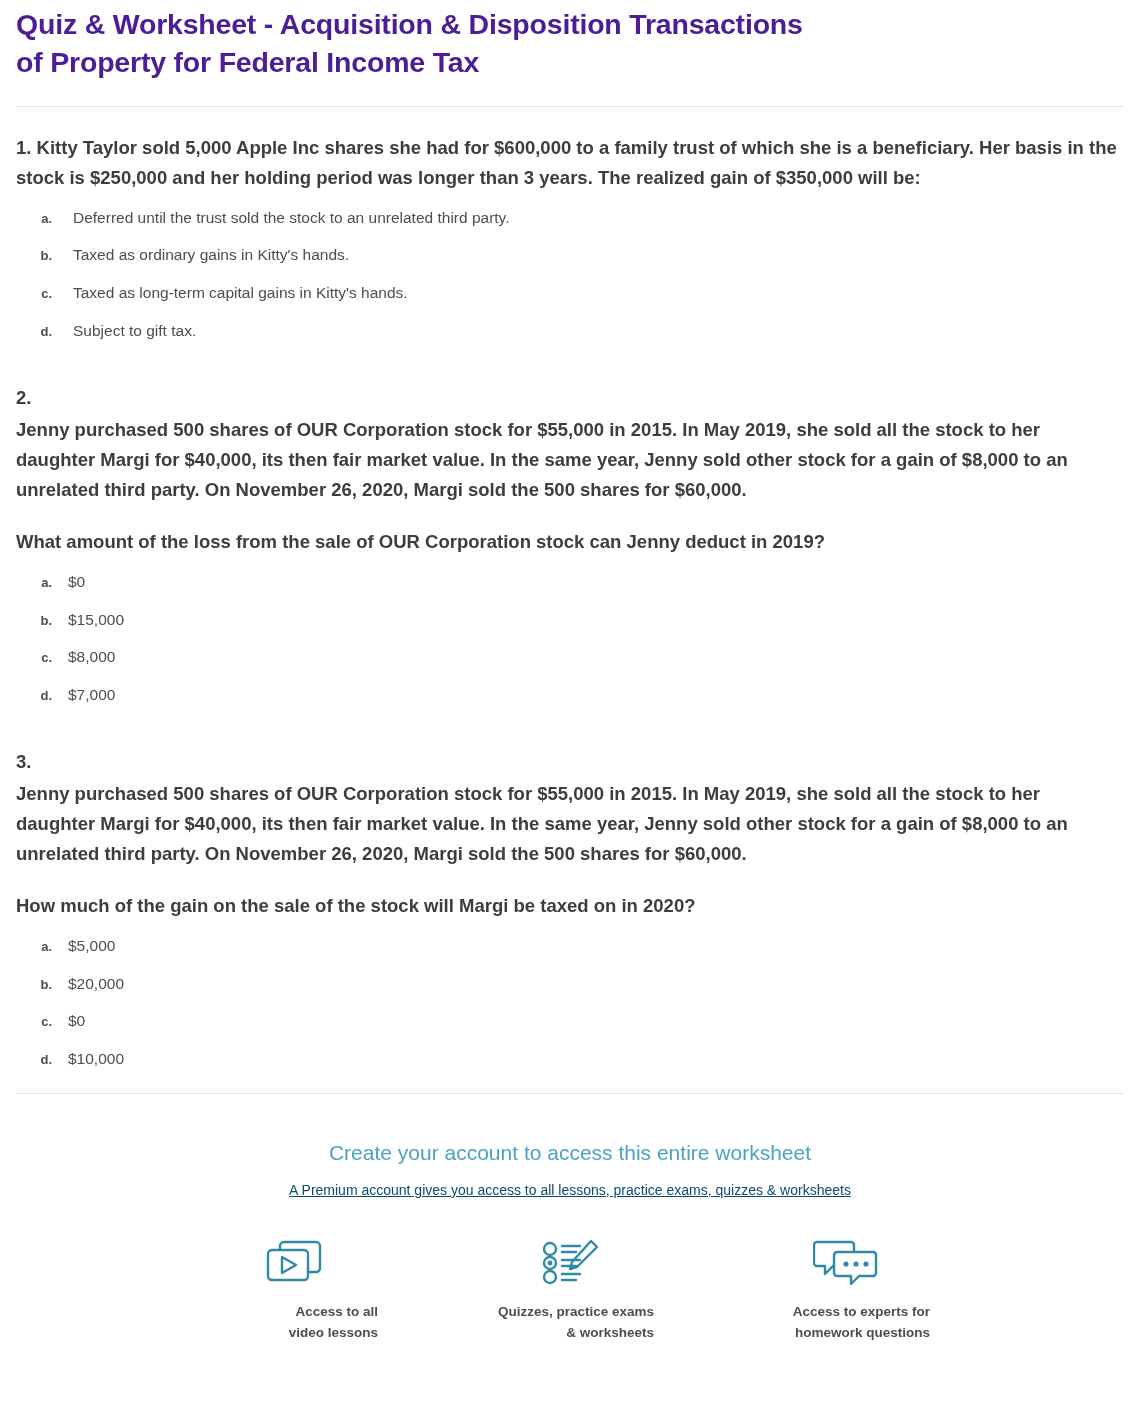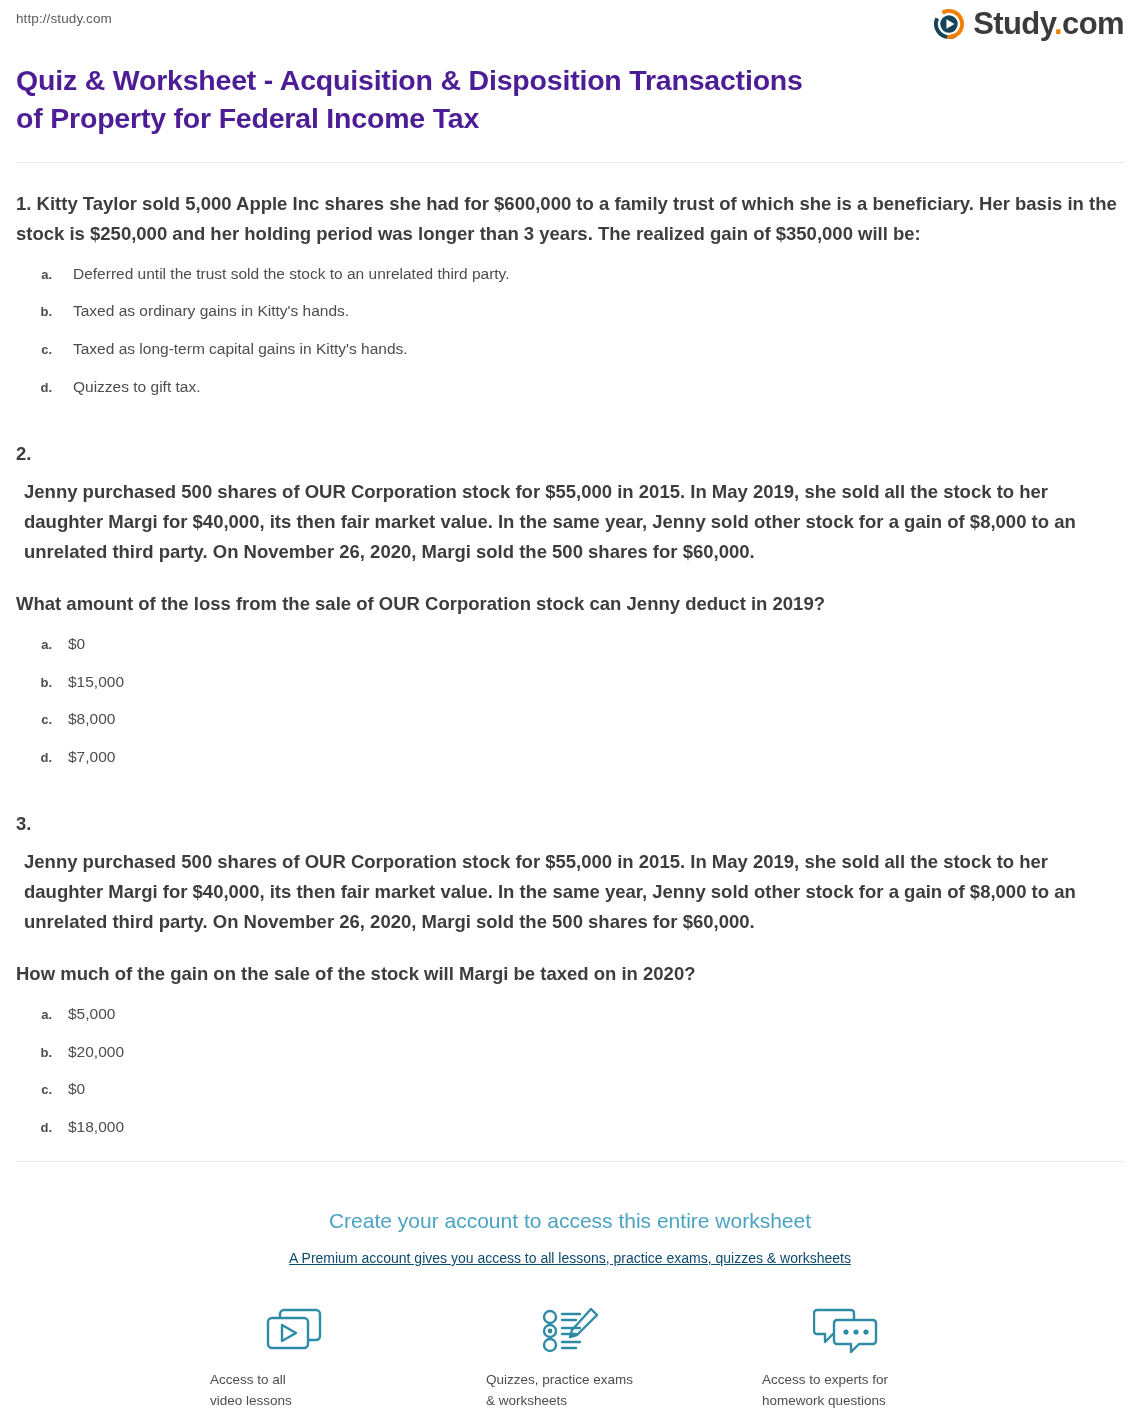--- a/index.html
+++ b/index.html
@@ -89,21 +89,21 @@
     font-weight: bold;
     color: #3d3d3d;
     line-height: 1.62;
     margin: 0 0 2px 0;
   }
   .q-stem {
     font-size: 18.5px;
     font-weight: bold;
     color: #3d3d3d;
     line-height: 1.62;
-    margin: 8px;
+    margin: 0;
   }
   .q-sub {
     font-size: 18.5px;
     font-weight: bold;
     color: #3d3d3d;
     line-height: 1.62;
     margin: 22px 0 0 0;
   }
   .q-inline {
     font-size: 18.5px;
@@ -166,55 +166,41 @@
     text-decoration: underline;
   }
   .features {
     display: flex;
     justify-content: center;
     gap: 108px;
     margin-top: 34px;
   }
   .feature {
     width: 168px;
-    text-align: left;
+    text-align: right;
+    font-weight: bold;
   }
   .feature-icon {
     height: 58px;
     display: flex;
     align-items: center;
     justify-content: center;
   }
   .feature-label {
     margin-top: 10px;
     font-size: 13.5px;
     color: #4d4d4d;
     line-height: 1.5;
   }
 </style>
 </head>
 <body>
 
 <div class="page">
 
-  <div class="header">
-    <div class="url">http://study.com</div>
-
-    <div class="logo">
-      <span>
-        <svg class="logo-icon" viewBox="0 0 40 40" xmlns="http://www.w3.org/2000/svg">
-          <path d="M20 2.6 A17.4 17.4 0 0 1 20 37.4 A17.4 17.4 0 0 1 20 2.6 Z" fill="none" stroke="#16435c" stroke-width="5.2" stroke-dasharray="44 66" transform="rotate(150 20 20)"></path>
-          <path d="M20 2.6 A17.4 17.4 0 0 1 20 37.4 A17.4 17.4 0 0 1 20 2.6 Z" fill="none" stroke="#f08000" stroke-width="5.2" stroke-dasharray="66 44" transform="rotate(-30 20 20)"></path>
-          <circle cx="20" cy="20" r="11.6" fill="#16435c"></circle>
-          <polygon points="16.6,13.8 27.4,20 16.6,26.2" fill="#ffffff"></polygon>
-        </svg>
-      </span>
-      <span class="logo-text"><span>Study</span><span class="logo-dot">.</span><span>com</span></span>
-    </div>
-  </div>
 
   <h1 class="title">
     <span>Quiz &amp; Worksheet - Acquisition &amp; Disposition Transactions</span><br>
     <span>of Property for Federal Income Tax</span>
   </h1>
 
   <hr class="rule">
 
   <div class="questions">
 
@@ -228,21 +214,21 @@
         <li class="option">
           <span class="opt-letter">b.</span>
           <span class="opt-text">Taxed as ordinary gains in Kitty's hands.</span>
         </li>
         <li class="option">
           <span class="opt-letter">c.</span>
           <span class="opt-text">Taxed as long-term capital gains in Kitty's hands.</span>
         </li>
         <li class="option">
           <span class="opt-letter">d.</span>
-          <span class="opt-text">Quizzes to gift tax.</span>
+          <span class="opt-text">Subject to gift tax.</span>
         </li>
       </ul>
     </div>
 
     <div class="spacer-q"></div>
 
     <div class="question-block">
       <p class="q-number-line">2.</p>
       <p class="q-stem">Jenny purchased 500 shares of OUR Corporation stock for $55,000 in 2015. In May 2019, she sold all the stock to her daughter Margi for $40,000, its then fair market value. In the same year, Jenny sold other stock for a gain of $8,000 to an unrelated third party. On November 26, 2020, Margi sold the 500 shares for $60,000.</p>
       <p class="q-sub">What amount of the loss from the sale of OUR Corporation stock can Jenny deduct in 2019?</p>
@@ -280,21 +266,21 @@
         <li class="option">
           <span class="opt-letter">b.</span>
           <span class="opt-text">$20,000</span>
         </li>
         <li class="option">
           <span class="opt-letter">c.</span>
           <span class="opt-text">$0</span>
         </li>
         <li class="option">
           <span class="opt-letter">d.</span>
-          <span class="opt-text">$18,000</span>
+          <span class="opt-text">$10,000</span>
         </li>
       </ul>
     </div>
 
   </div>
 
   <hr class="rule">
 
   <div class="cta">
     <p class="cta-head">Create your account to access this entire worksheet</p>

